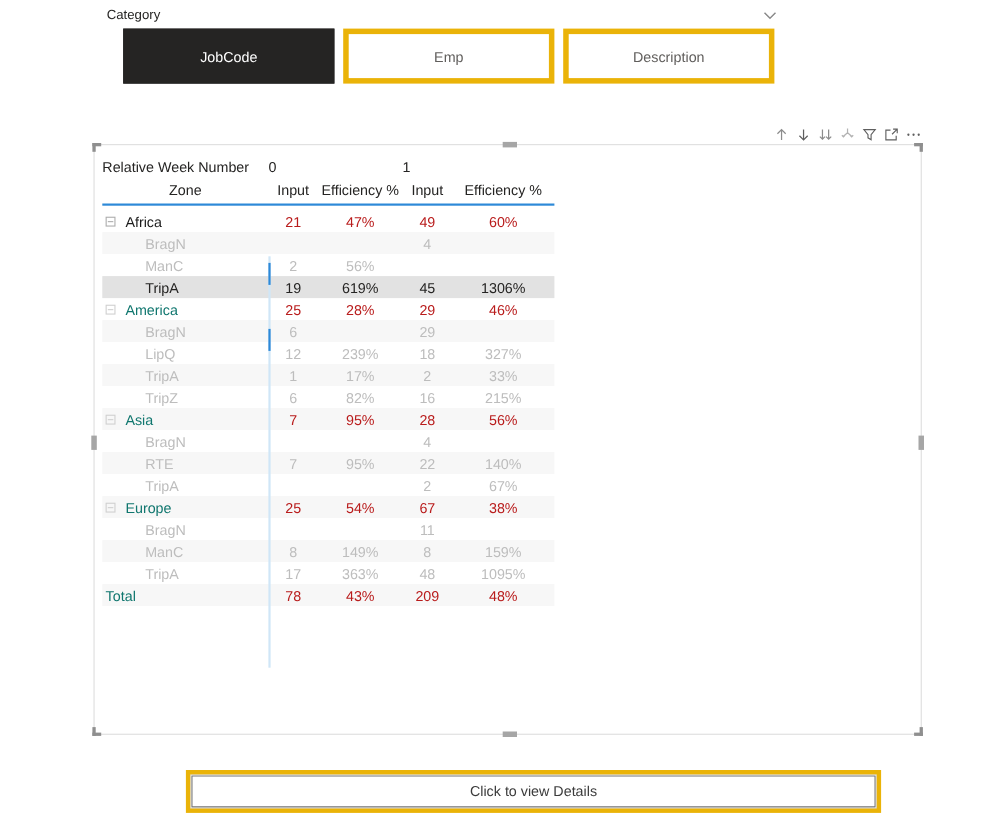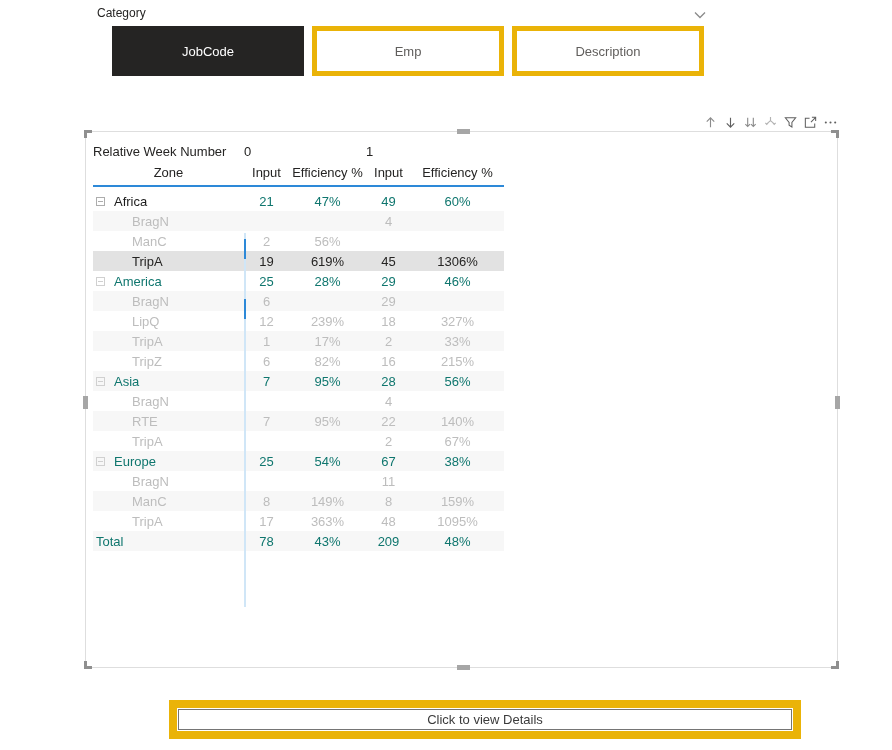--- a/index.html
+++ b/index.html
@@ -51,30 +51,30 @@
   .m-row.selected { background:var(--selected-row-bg, #e2e2e2); }
   .label-cell { display:flex; align-items:center; height:100%; padding-left:3px; overflow:hidden; }
   .m-row.child .label-cell { padding-left:39px; }
   .expand-box { position:relative; width:9px; height:9px; border:1px solid #adadad; margin-right:9px; flex:none; }
   .expand-box::after { content:""; position:absolute; left:1px; right:1px; top:3px; height:1px; background:#adadad; }
   .m-row.dim-parent .expand-box { border-color:#d0d0d0; }
   .m-row.dim-parent .expand-box::after { background:#d0d0d0; }
   .val-cell { text-align:center; }
   .m-row.parent { font-weight:normal; }
   .m-row.parent .row-label { color:#0f766e; }
-  .m-row.parent .val-cell { color:#0f766e; }
+  .m-row.parent .val-cell { color:#b91c1c; }
   .m-row.dark-label .row-label { color:#1b1b1b; }
   .m-row.child .row-label, .m-row.child .val-cell { color:#bdbdbd; }
   .m-row.selected .row-label, .m-row.selected .val-cell { color:#252423; }
   .m-divider { position:absolute; left:151px; top:42px; width:2px; height:374px; background:var(--divider-blue, #d0e6f7); z-index:3; }
   .m-divider .seg { position:absolute; left:0; width:2px; background:var(--accent-blue, #2d89d8); }
 
   
   .detail-btn { position:absolute; left:169px; top:700px; width:632px; height:39px; background:#fff;
-                border:8px solid #eab308; box-shadow: inset 0 0 0 1px #ffffff, inset 0 0 0 2px #757575;
+                border:4px solid #eab308; box-shadow: inset 0 0 0 1px #ffffff, inset 0 0 0 2px #757575;
                 display:flex; align-items:center; justify-content:center; font-size:13px; color:#3b3b3b; cursor:pointer; }
 </style>
 </head>
 <body>
 
 <div class="stage">
 
   <div class="slicer-title">Category</div>
   <div class="slicer-chevron">
     <svg width="14" height="12" viewBox="0 0 14 12" fill="none" stroke="currentColor" stroke-width="1.3">

